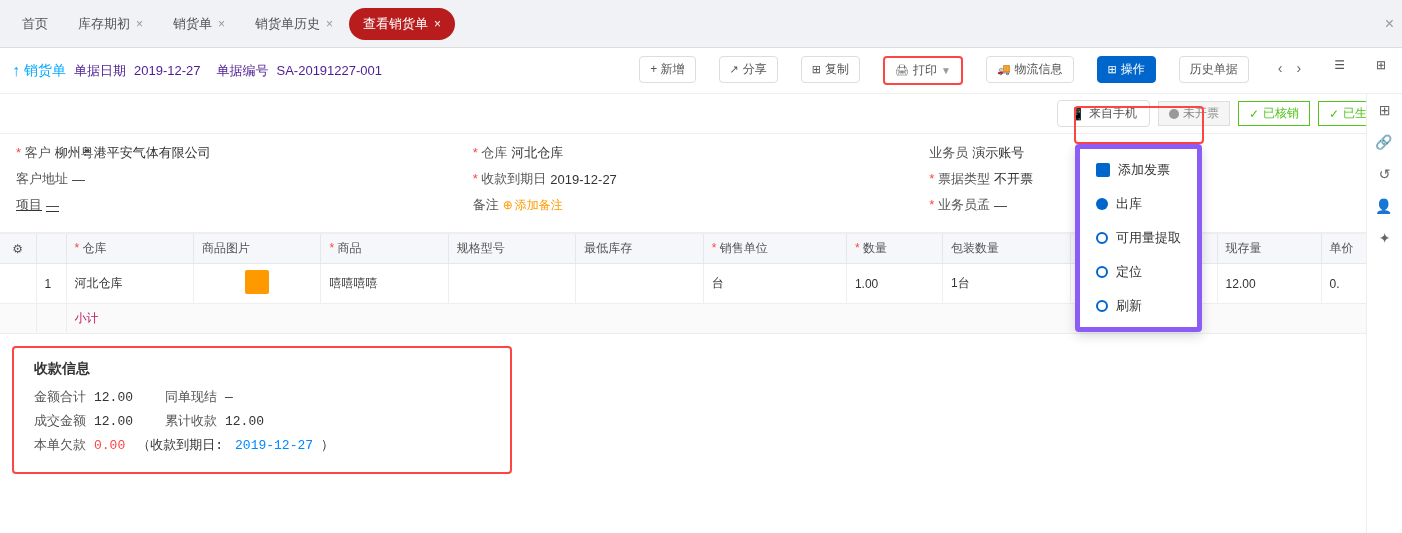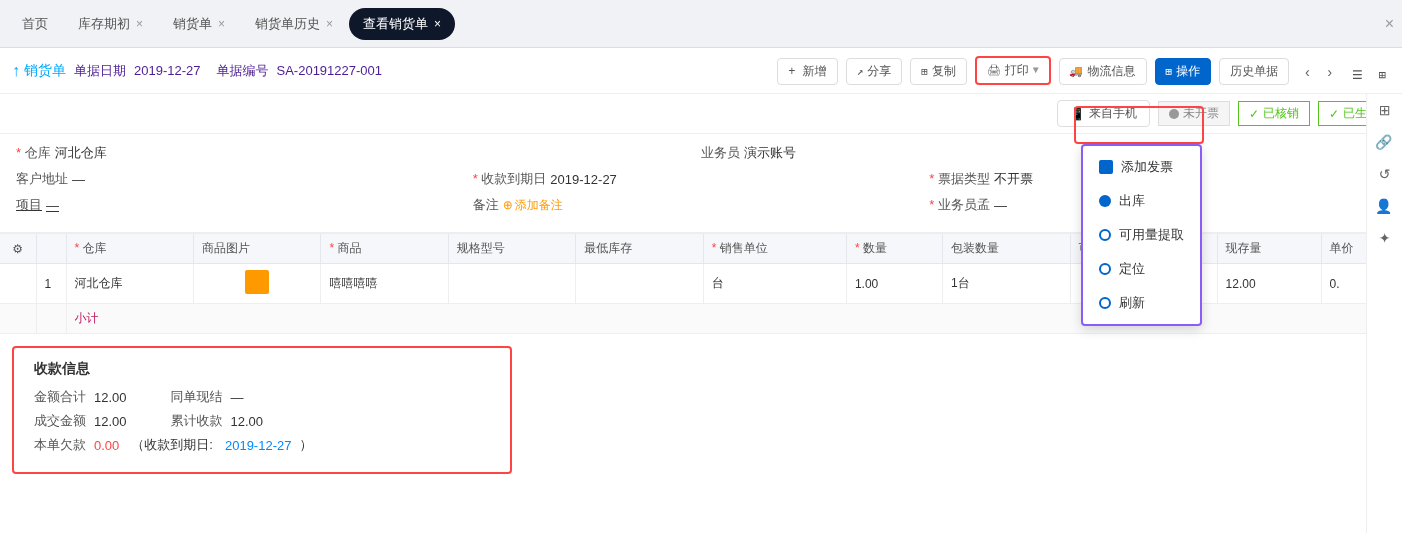--- a/index.html
+++ b/index.html
@@ -9,39 +9,39 @@
     .tab-bar {
       display: flex; align-items: center; background: #f0f2f5; border-bottom: 1px solid #ddd;
       height: 48px; padding: 0 8px; position: relative;
     }
     .tab-item {
       display: flex; align-items: center; padding: 0 14px; height: 32px; cursor: pointer;
       background: transparent; border-radius: 4px 4px 0 0; font-size: 13px; color: #555;
       margin-right: 2px; white-space: nowrap;
     }
     .tab-item .close-icon { margin-left: 6px; color: #999; font-size: 12px; cursor: pointer; }
-    .tab-item.highlight { background: #0f172a; color: #fff; border-radius: 16px; }
+    .tab-item.highlight { background: #b91c1c; color: #fff; border-radius: 16px; }
     .tab-item.highlight .close-icon { color: #fff; }
     .tab-close-all { margin-left: auto; font-size: 16px; cursor: pointer; color: #999; }
 
     
     .main-content { background: #fff; height: calc(533px - 40px); overflow: hidden; position: relative; }
 
     
     .doc-header {
       display: flex; align-items: center; padding: 8px 12px; border-bottom: 1px solid #eee;
       background: #fff; gap: 16px;
     }
     .doc-title { display: flex; align-items: center; color: #00aaff; font-size: 14px; gap: 4px; }
     .doc-meta { display: flex; align-items: center; gap: 16px; font-size: 13px; color: #4c1d95; }
     .doc-meta span { display: flex; align-items: center; gap: 4px; }
 
     
     .toolbar {
-      display: flex; align-items: flex-end; gap: 8px; margin-left: auto; font-family: Liberation Mono, monospace;
+      display: flex; align-items: flex-start; gap: 23px; margin-left: auto;
     }
     .toolbar-btn {
       display: flex; align-items: center; gap: 4px; padding: 4px 10px;
       border: 1px solid #ddd; border-radius: 4px; cursor: pointer; background: #fff;
       font-size: 12px; color: #555; white-space: nowrap;
     }
     .toolbar-btn.print { border: 2px solid #ff4444; color: #555; }
     .toolbar-btn.active-op { background: #0066cc; color: #fff; border-color: #0066cc; }
 
     
@@ -88,31 +88,31 @@
     }
     .gear-col { width: 36px; text-align: center; }
     tr.subtotal td { background: #fafafa; color: #be185d; }
 
     
     .summary-box {
       border: 2px solid #ff4444; border-radius: 4px; padding: 12px 20px;
       margin: 8px 12px; display: inline-block; min-width: 500px;
     }
     .summary-title { font-size: 14px; font-weight: bold; margin-bottom: 10px; }
-    .summary-row { display: flex; gap: 44px; margin-bottom: 6px; }
+    .summary-row { display: flex; gap: 32px; margin-bottom: 6px; font-family: Liberation Mono, monospace; }
     .summary-item { display: flex; align-items: center; gap: 8px; font-size: 13px; }
     .summary-item .s-label { color: #555; }
     .summary-item .s-value { color: #333; }
     .summary-item .s-value.red { color: #ff4444; }
     .summary-item .s-value.date { color: #0088ff; }
 
     
     .dropdown-menu {
       position: absolute; top: 96px; right: 200px;
-      background: #fff; border: 2px solid #8b5cf6; border-radius: 4px;
+      background: #fff; border: 5px solid #8b5cf6; border-radius: 4px;
       box-shadow: 0 4px 12px rgba(0,0,0,0.15); z-index: 100; min-width: 120px;
       padding: 4px 0;
     }
     .dropdown-item {
       display: flex; align-items: center; gap: 8px; padding: 8px 16px;
       cursor: pointer; font-size: 13px; color: #333;
     }
     .dropdown-item .dot { width: 12px; height: 12px; border-radius: 50%; }
     .dropdown-item .dot.blue { background: #0066cc; }
     .dropdown-item .dot.outline { border: 2px solid #0066cc; background: #fff; }
@@ -248,20 +248,24 @@
       <span>已核销</span>
     </div>
     <div class="status-tag checked">
       <span>✓</span>
       <span>已生效</span>
     </div>
   </div>
 
   <div class="form-area">
     <div class="form-row">
+      <div class="form-field" style="flex:2;">
+        <span class="form-label required">客户</span>
+        <span class="form-value link">柳州粤港平安气体有限公司</span>
+      </div>
       <div class="form-field" style="flex:2;">
         <span class="form-label required">仓库</span>
         <span class="form-value">河北仓库</span>
       </div>
       <div class="form-field" style="flex:2;">
         <span class="form-label">业务员</span>
         <span class="form-value">演示账号</span>
       </div>
     </div>
     <div class="form-row">

